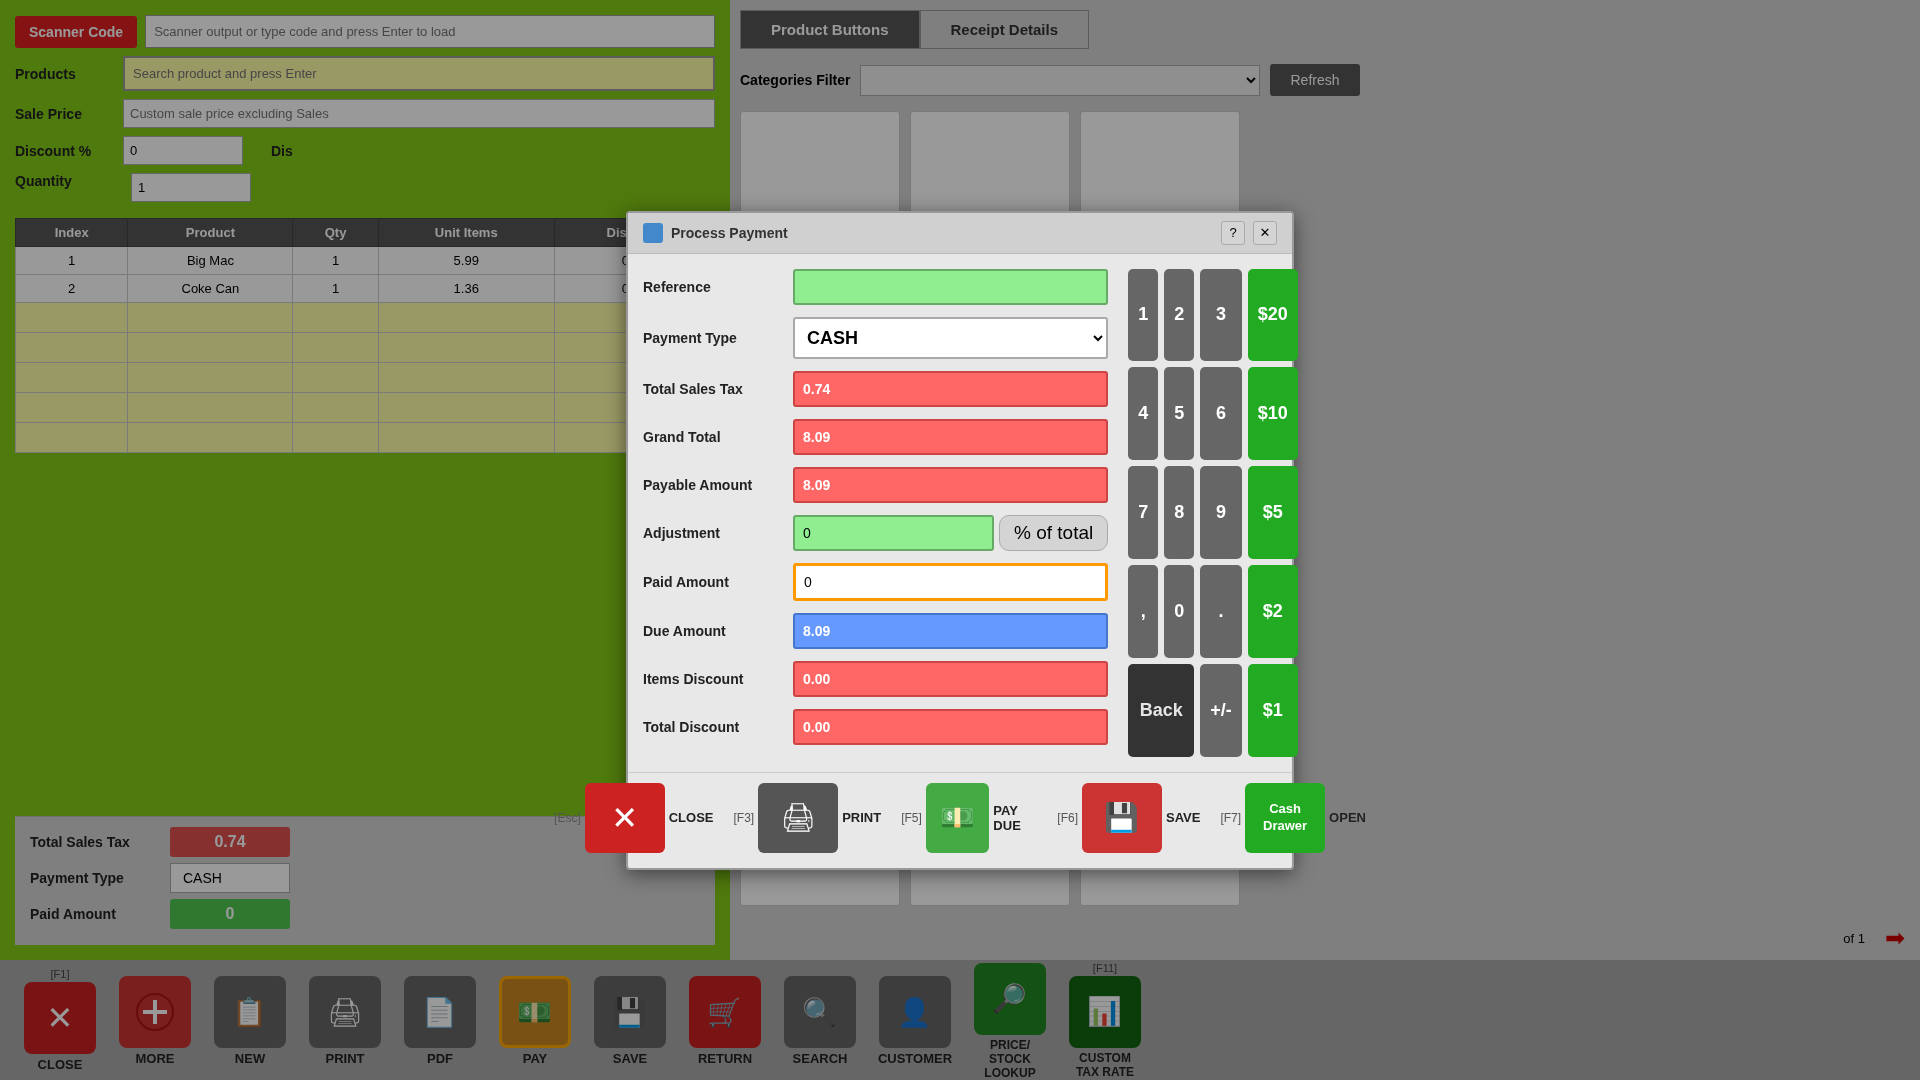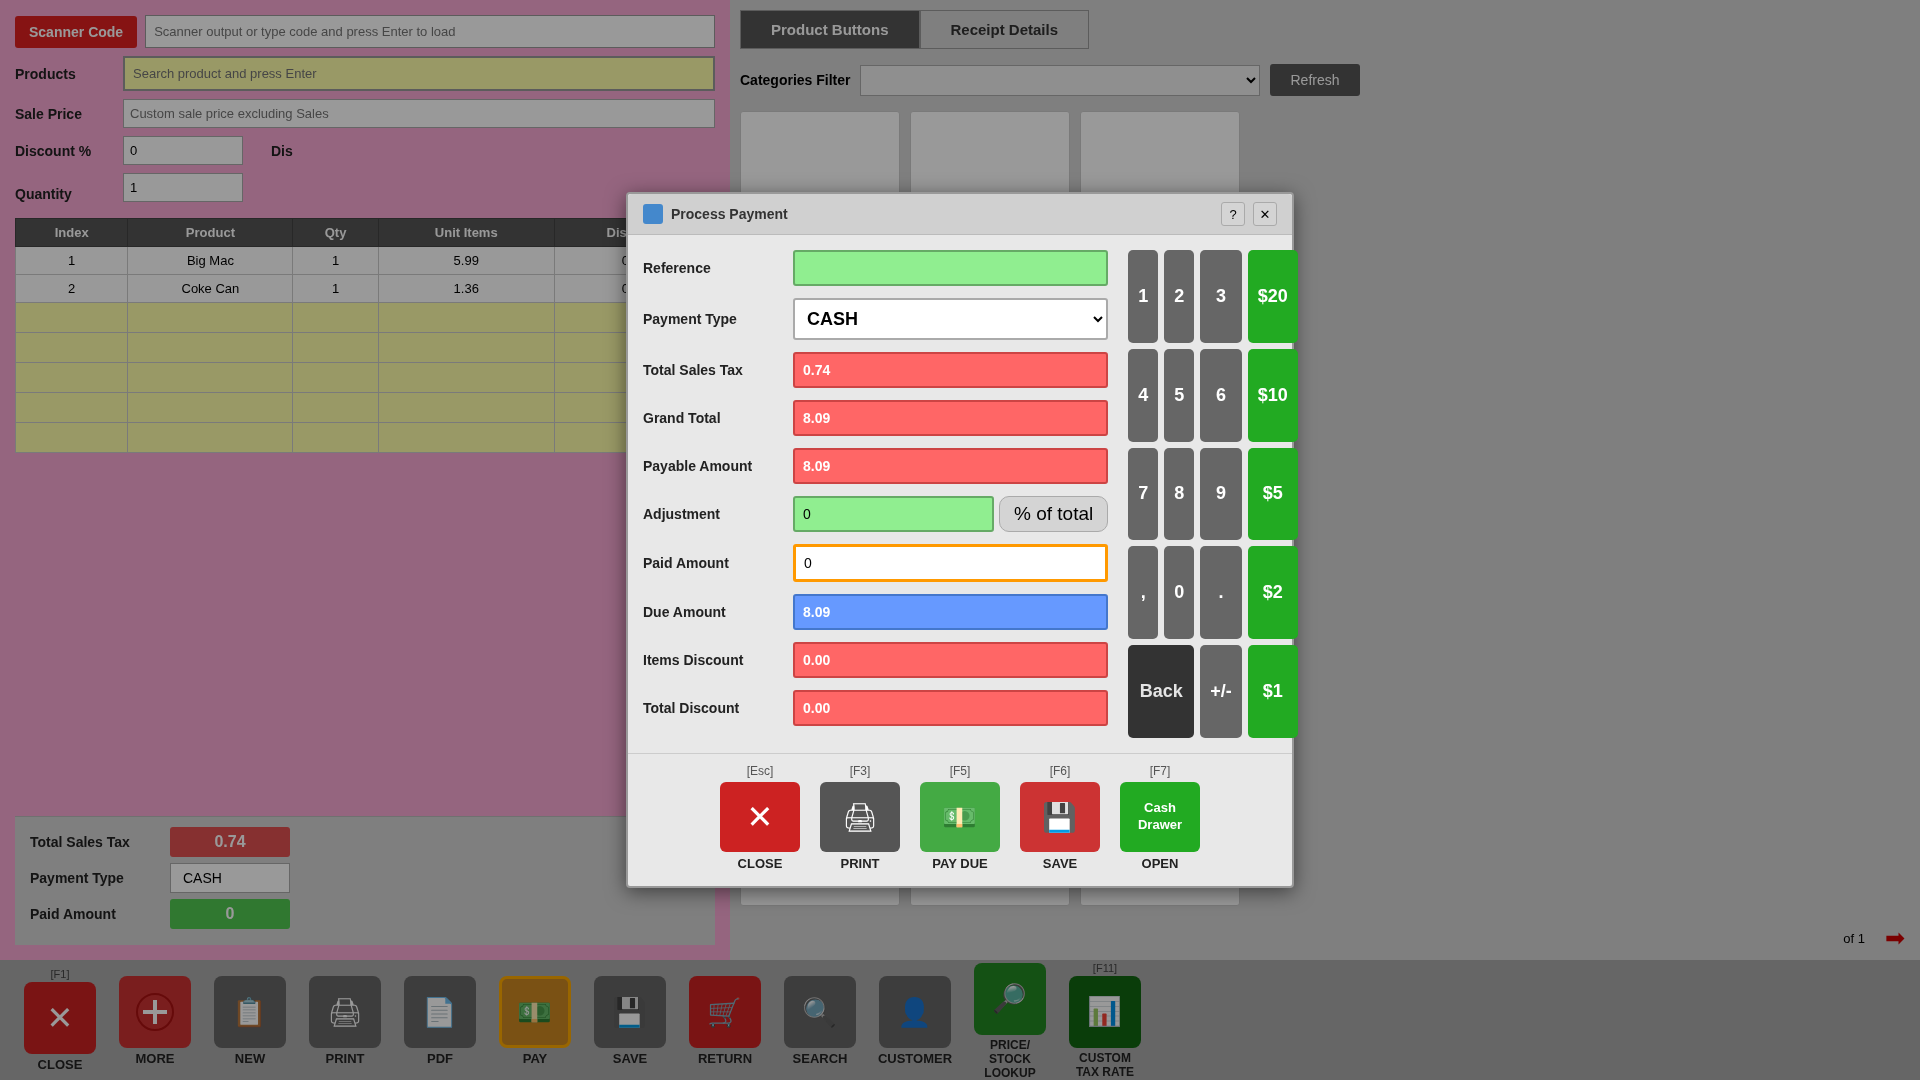--- a/index.html
+++ b/index.html
@@ -5,38 +5,38 @@
     * { box-sizing: border-box; margin: 0; padding: 0; font-family: Arial, sans-serif; }
     body { width: 1920px; height: 1080px; background: #c0c0c0; overflow: hidden; position: relative; }
 
     
     .main-container { display: flex; width: 1920px; height: 1080px; flex-direction: column; }
 
     
     .top-area { display: flex; flex: 1; }
 
     
-    .left-panel { width: 730px; background: #f9a8d4; padding: 15px; display: flex; flex-direction: column; gap: 8px; }
+    .left-panel { width: 730px; background: #84cc16; padding: 15px; display: flex; flex-direction: column; gap: 8px; }
 
     .scanner-row { display: flex; align-items: center; gap: 8px; }
     .scanner-btn { background: #e02020; color: white; border: none; padding: 8px 14px; font-size: 14px; font-weight: bold; cursor: pointer; border-radius: 3px; white-space: nowrap; }
     .scanner-input { flex: 1; padding: 8px; border: 1px solid #999; font-size: 13px; color: #555; }
 
     .products-row { display: flex; align-items: center; gap: 8px; }
     .field-label { font-weight: bold; font-size: 14px; width: 100px; color: #222; }
     .products-input { flex: 1; padding: 8px; border: 2px solid #999; background: #ffffaa; font-size: 13px; color: #c8a800; }
 
     .sale-price-row { display: flex; align-items: center; gap: 8px; }
     .sale-price-input { flex: 1; padding: 6px; border: 1px solid #aaa; background: white; font-size: 13px; color: #555; }
 
     .discount-row { display: flex; align-items: center; gap: 8px; }
     .discount-input { width: 120px; padding: 6px; border: 1px solid #aaa; background: white; font-size: 13px; }
     .discount-label { font-weight: bold; font-size: 14px; color: #222; margin-left: 20px; }
 
-    .quantity-row { display: flex; align-items: flex-end; gap: 8px; }
+    .quantity-row { display: flex; align-items: flex-start; gap: 16px; }
     .quantity-input { width: 120px; padding: 6px; border: 1px solid #aaa; background: white; font-size: 13px; }
 
     
     .product-table-container { margin-top: 8px; flex: 1; }
     .product-table { width: 100%; border-collapse: collapse; }
     .product-table th { background: #555; color: white; padding: 6px 8px; font-size: 13px; text-align: center; border: 1px solid #444; }
     .product-table td { padding: 6px 8px; font-size: 13px; text-align: center; border: 1px solid #ccc; background: white; }
     .product-table .empty-rows td { background: #ffffaa; height: 30px; border: 1px solid #ccc; }
 
     
@@ -110,21 +110,21 @@
 
     
     .numpad { display: grid; grid-template-columns: repeat(4, 1fr); gap: 6px; width: 300px; }
     .num-btn { padding: 18px 10px; font-size: 18px; font-weight: bold; border: none; border-radius: 5px; cursor: pointer; text-align: center; }
     .num-btn.gray { background: #666; color: white; }
     .num-btn.green { background: #22aa22; color: white; }
     .num-btn.back { background: #333; color: white; grid-column: span 2; }
 
     
     .modal-footer { padding: 10px 15px 15px; display: flex; justify-content: center; gap: 20px; border-top: 1px solid #ccc; }
-    .footer-btn-container { display: flex; flex-direction: column; align-items: center; gap: 4px; justify-content: center; }
+    .footer-btn-container { display: flex; flex-direction: row; align-items: center; gap: 4px; justify-content: center; }
     .footer-btn-shortcut { font-size: 12px; color: #555; }
     .footer-btn { width: 80px; height: 70px; border: none; border-radius: 6px; cursor: pointer; display: flex; align-items: center; justify-content: center; font-size: 28px; }
     .footer-btn.red { background: #cc2222; }
     .footer-btn.gray { background: #555; color: white; }
     .footer-btn.green-pay { background: #44aa44; }
     .footer-btn.save-btn { background: #cc3333; }
     .footer-btn.cash-drawer { background: #22aa22; color: white; font-size: 13px; font-weight: bold; text-align: center; line-height: 1.2; }
     .footer-btn-label { font-size: 13px; font-weight: bold; color: #222; }
     .unused-card { background: #8899cc; width: 100%; height: 80px; border-radius: 3px; }
   </style>

